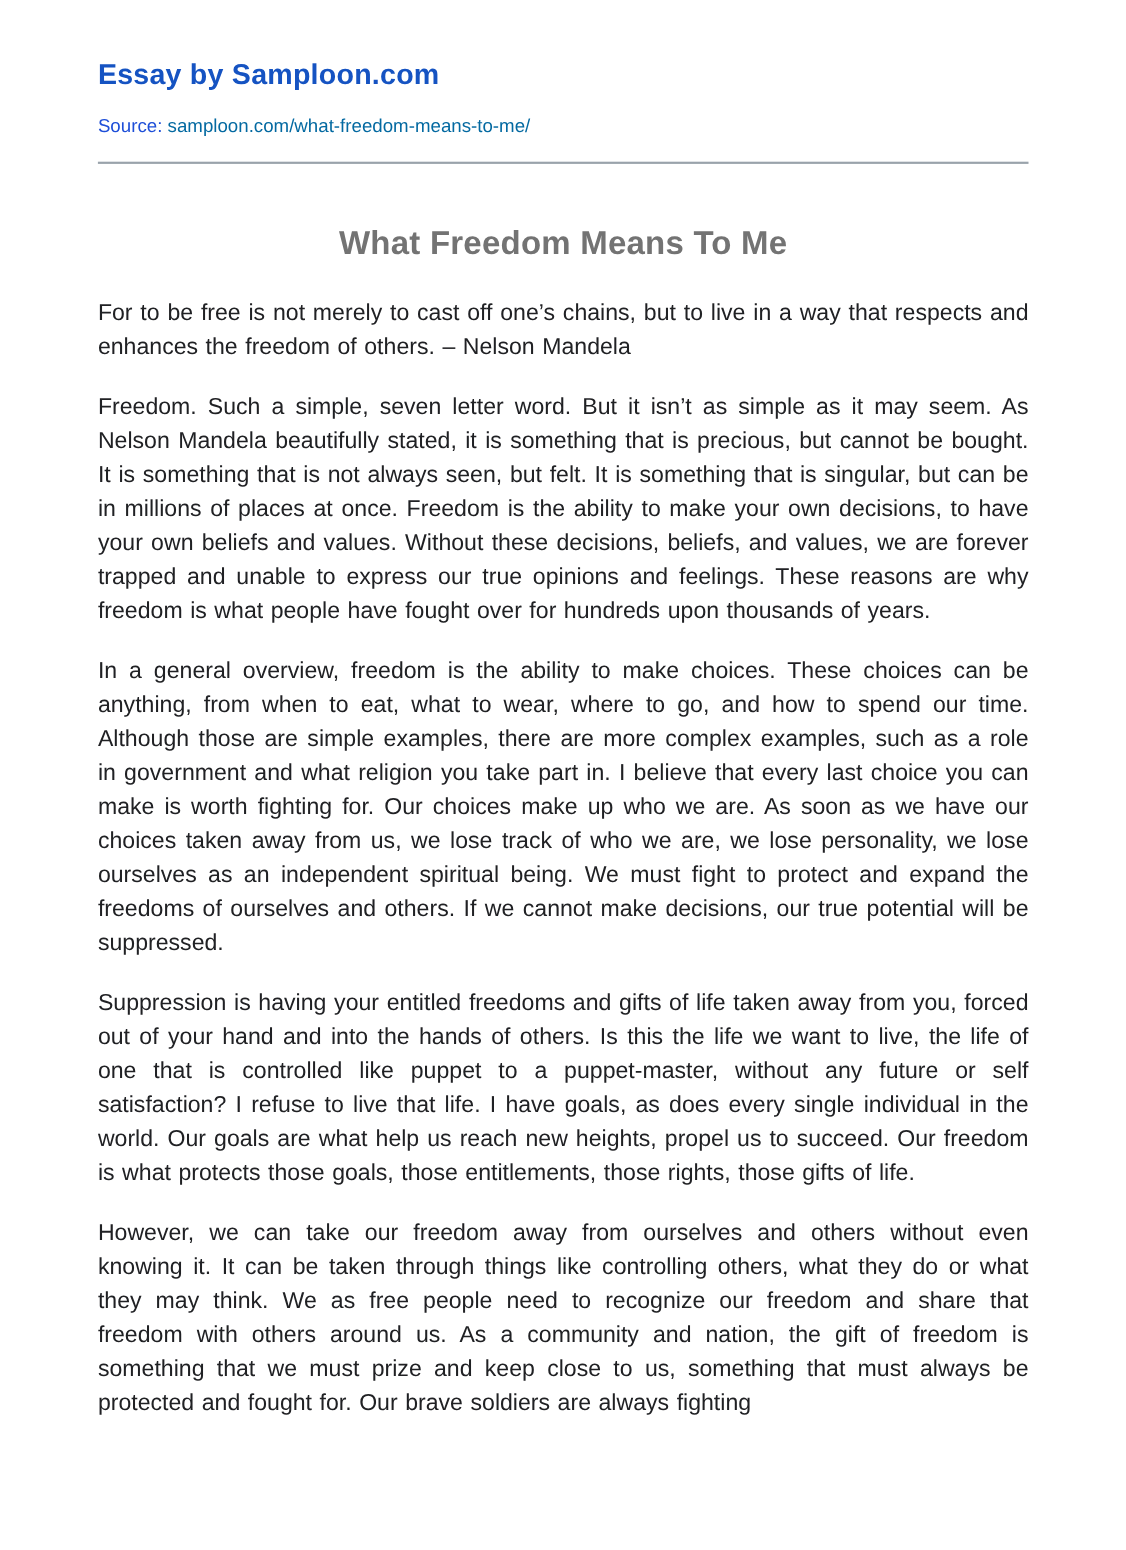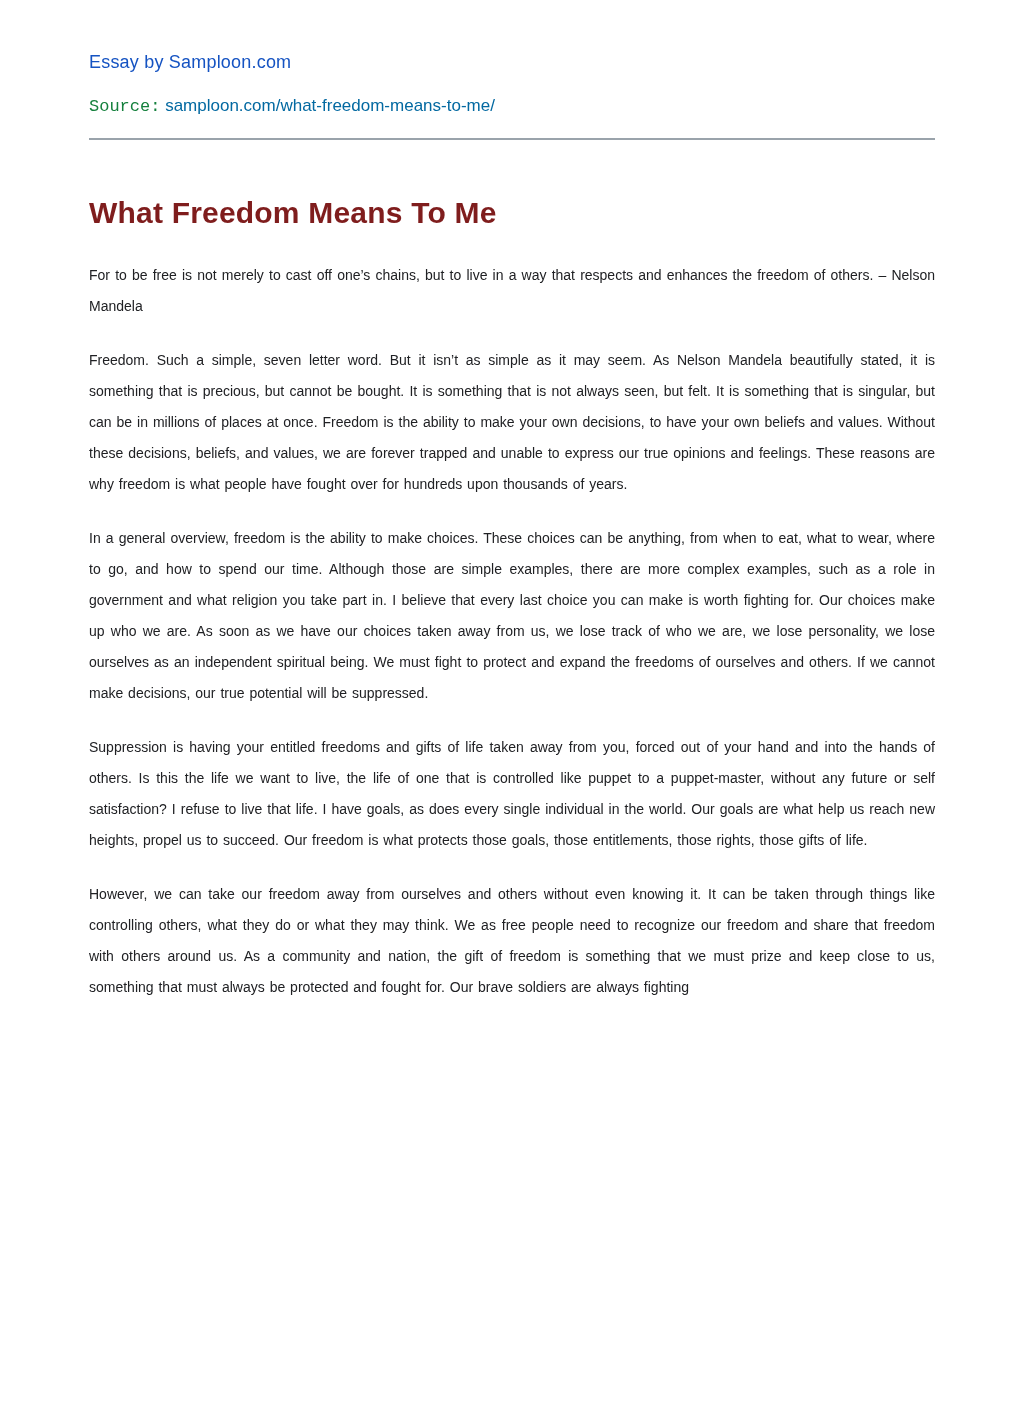--- a/index.html
+++ b/index.html
@@ -9,55 +9,56 @@
   }
   .page {
     width: 1024px;
     min-height: 1409px;
     margin: 0 auto;
     background: #ffffff;
     padding: 52px 89px 60px 89px;
   }
   .doc-header { margin-bottom: 8px; }
   .brand-title {
-    font-size: 18px;
-    font-weight: normal;
+    font-size: 26px;
+    font-weight: bold;
     color: #1553c2;
     letter-spacing: 0.2px;
     line-height: 1.2;
   }
   .source-line {
     margin-top: 22px;
     font-size: 17px;
     color: #757575;
     line-height: 1.2;
   }
-  .source-label { color: #15803d; font-family: Liberation Mono, monospace; }
+  .source-label { color: #1d4ed8; }
   .source-link {
     color: #0369a1;
     text-decoration: none;
     cursor: pointer;
   }
   .divider {
     border: none;
     border-top: 2px solid #9aa3ab;
     margin-top: 21px;
     margin-bottom: 0;
   }
   .article-title {
     margin-top: 56px;
     font-size: 30px;
     font-weight: bold;
-    color: #7f1d1d;
+    color: #737373;
     letter-spacing: 0.2px;
     line-height: 1.15;
+    text-align: center;
   }
   .essay-body { margin-top: 30px; }
   .essay-body p {
-    font-size: 14px;
+    font-size: 21px;
     line-height: 31px;
     color: #202124;
     text-align: justify;
     margin-bottom: 23px;
     word-spacing: 1px;
   }
   .essay-body p:last-child { margin-bottom: 12px; }
 </style>
 </head>
 <body>

